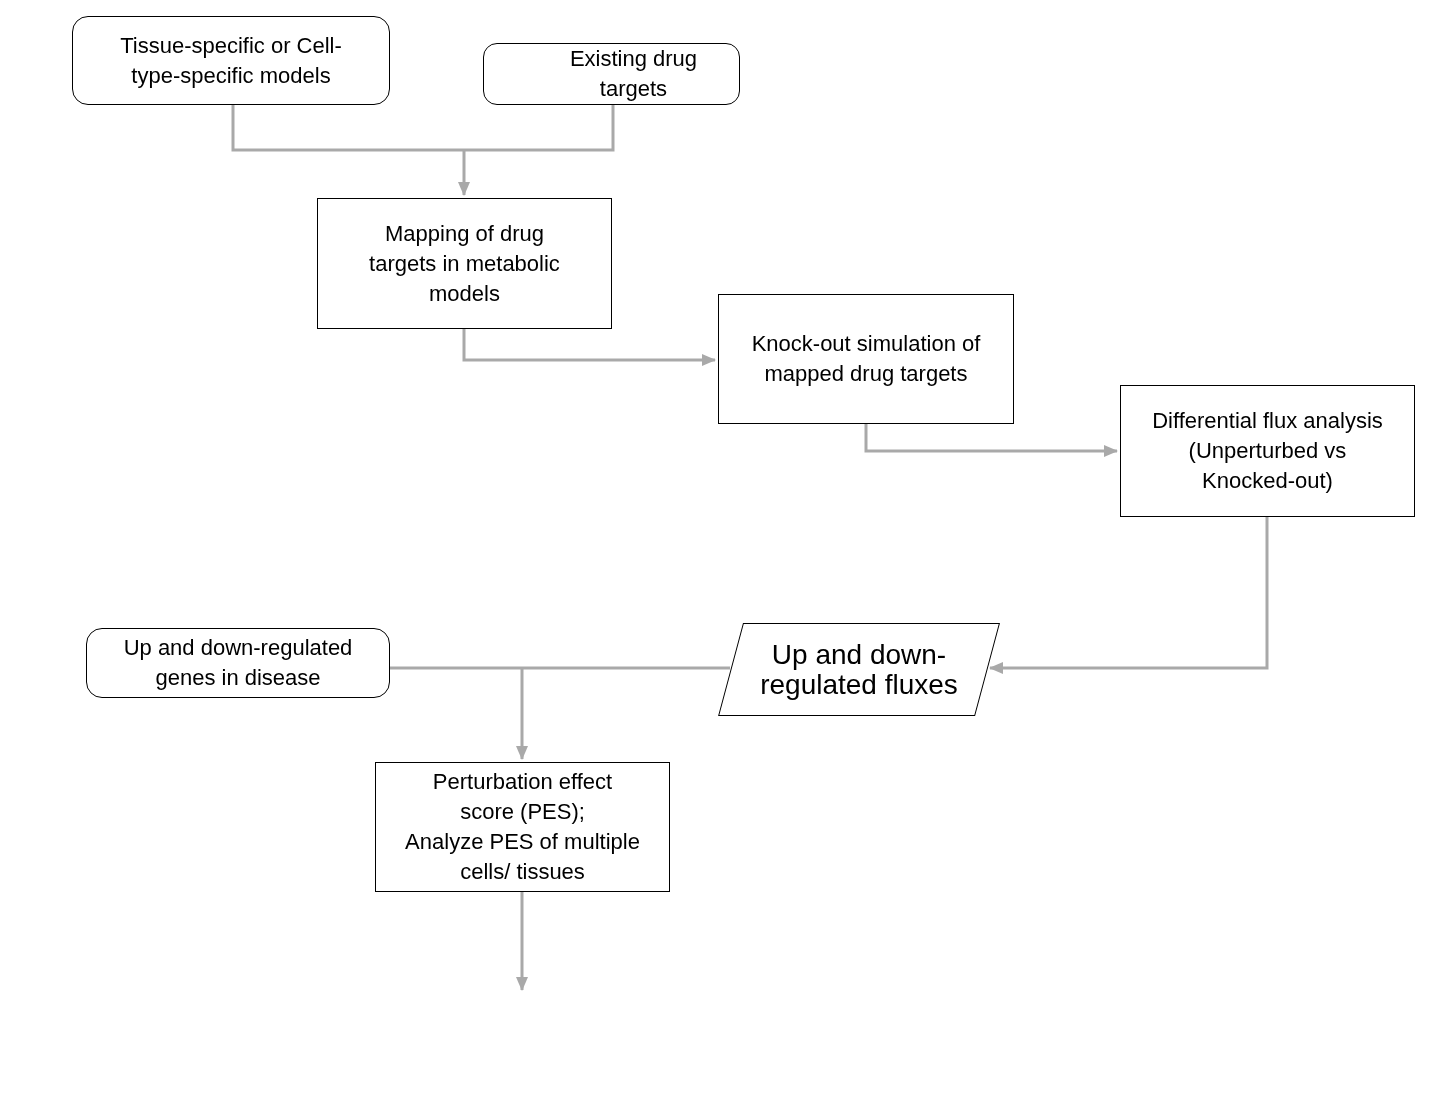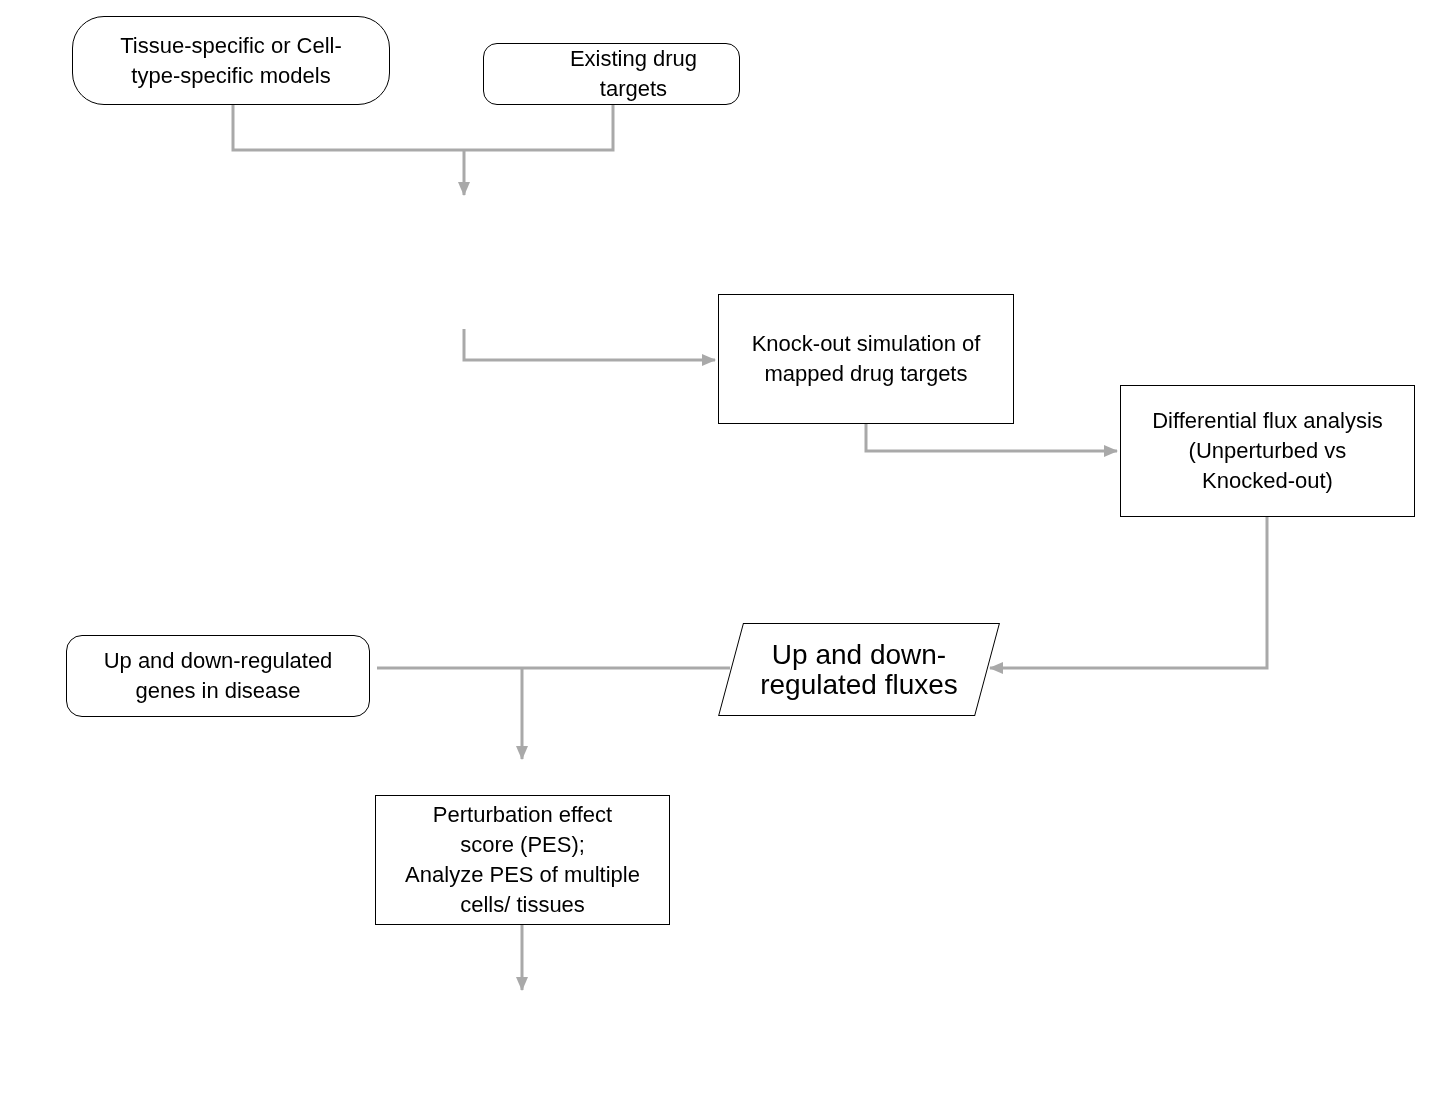--- a/index.html
+++ b/index.html
@@ -31,27 +31,27 @@
     align-items: center;
     justify-content: center;
     text-align: center;
     font-size: 22px;
     line-height: 30px;
     color: #000000;
     white-space: pre-line;
   }
   .rounded { border-radius: 16px; }
 
-  .node-tissue   { left: 72px;  top: 16px;  width: 318px; height: 89px; border-radius: 32px;  }
+  .node-tissue   { left: 72px;  top: 16px;  width: 318px; height: 89px;  }
   .node-existing { left: 483px; top: 43px;  width: 257px; height: 62px; border-radius: 14px; padding-left: 44px; }
   .node-mapping  { left: 317px; top: 198px; width: 295px; height: 131px; }
   .node-knockout { left: 718px; top: 294px; width: 296px; height: 130px; }
   .node-diffflux { left: 1120px; top: 385px; width: 295px; height: 132px; }
-  .node-genes    { left: 66px;  top: 628px; width: 304px; height: 82px; margin-top: 7px;  }
-  .node-pes      { left: 375px; top: 762px; width: 295px; height: 130px; margin-top: 33px; }
+  .node-genes    { left: 86px;  top: 628px; width: 304px; height: 70px;  }
+  .node-pes      { left: 375px; top: 762px; width: 295px; height: 130px; }
   .node-drug     { left: 372px; top: 993px; width: 301px; height: 80px;  }
 
   .para-shape {
     position: absolute;
     left: 743px;
     top: 623px;
     width: 257px;
     height: 93px;
     box-sizing: border-box;
     border: 1.5px solid #000000;
@@ -99,20 +99,23 @@
       <path d="M 522 892 L 522 990" marker-end="url(#arrow)"></path>
     </g>
   </svg>
 
   <div class="node rounded node-tissue">Tissue-specific or Cell-
 type-specific models</div>
 
   <div class="node node-existing">Existing drug
 targets</div>
 
+  <div class="node node-mapping">Mapping of drug
+targets in metabolic
+models</div>
 
   <div class="node node-diffflux">Differential flux analysis
 (Unperturbed vs
 Knocked-out)</div>
 
   <div class="node node-knockout">Knock-out simulation of
 mapped drug targets</div>
 
   <div class="node rounded node-genes">Up and down-regulated
 genes in disease</div>

